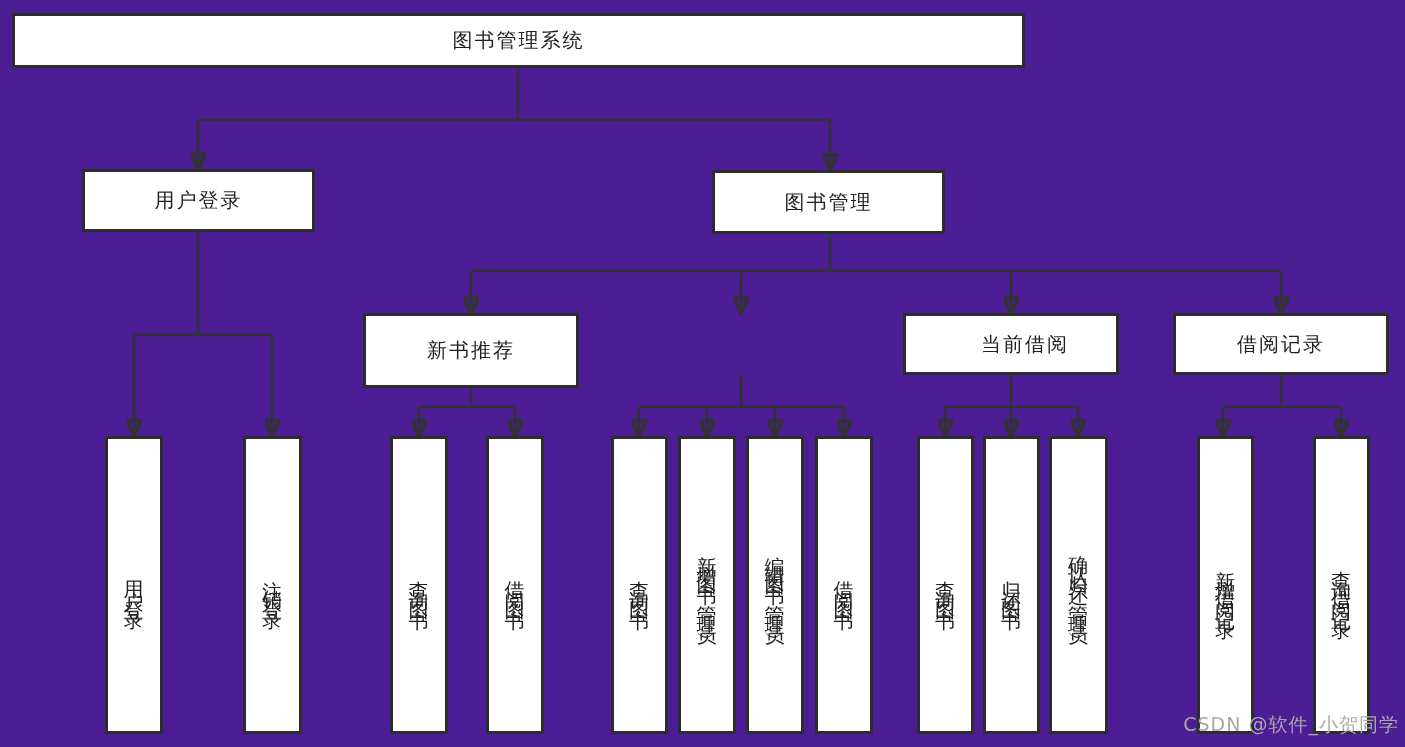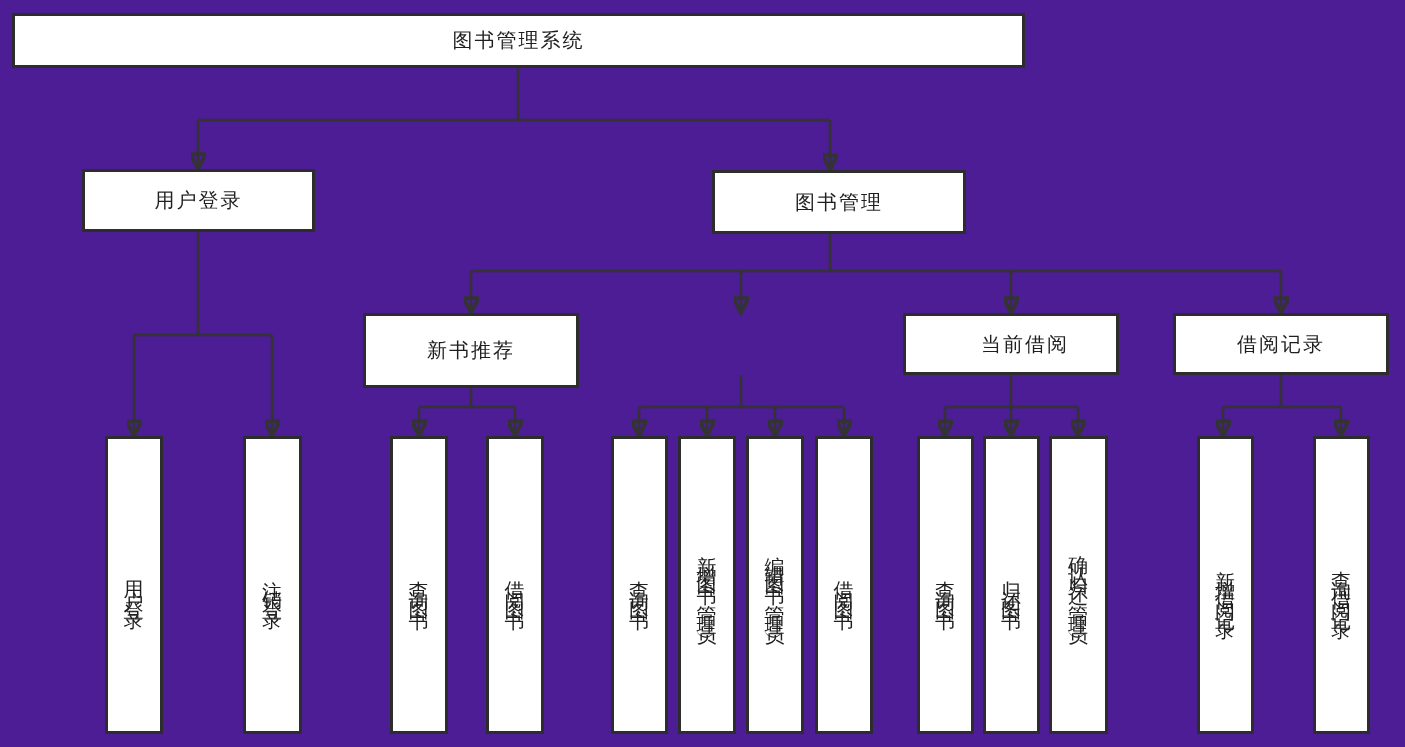--- a/index.html
+++ b/index.html
@@ -123,21 +123,21 @@
       <path d="M1223,407 H1341"></path>
       <line x1="1223" y1="407" x2="1223" y2="436" marker-end="url(#arrow)"></line>
       <line x1="1341" y1="407" x2="1341" y2="436" marker-end="url(#arrow)"></line>
     </g>
   </svg>
 
   <div class="node h" style="left:12px; top:13px; width:1013px; height:55px;">图书管理系统</div>
 
   <div class="node h" style="left:82px; top:169px; width:233px; height:63px;">用户登录</div>
 
-  <div class="node h" style="left:712px; top:170px; width:254px; height:64px;text-align:right;">图书管理</div>
+  <div class="node h" style="left:712px; top:170px; width:233px; height:64px;text-align:right;">图书管理</div>
 
   <div class="node h" style="left:363px; top:313px; width:216px; height:75px;">新书推荐</div>
 
 
   <div class="node h" style="left:903px; top:313px; width:216px; height:62px;padding-left:28px;">当前借阅</div>
 
   <div class="node h" style="left:1173px; top:313px; width:216px; height:62px;">借阅记录</div>
 
   <div class="node v" style="left:105px; top:436px; width:58px; height:298px;">用户登录</div>
 
@@ -158,14 +158,15 @@
   <div class="node v" style="left:917px; top:436px; width:57px; height:298px;">查询图书</div>
 
   <div class="node v" style="left:983px; top:436px; width:57px; height:298px;">归还图书</div>
 
   <div class="node v" style="left:1049px; top:436px; width:59px; height:298px;">确认归还（管理员）</div>
 
   <div class="node v" style="left:1197px; top:436px; width:57px; height:298px;">新增借阅记录</div>
 
   <div class="node v" style="left:1313px; top:436px; width:57px; height:298px;">查询借阅记录</div>
 
+  <div id="watermark">CSDN @软件_小贺同学</div>
 
 </div>
 
 </body></html>

